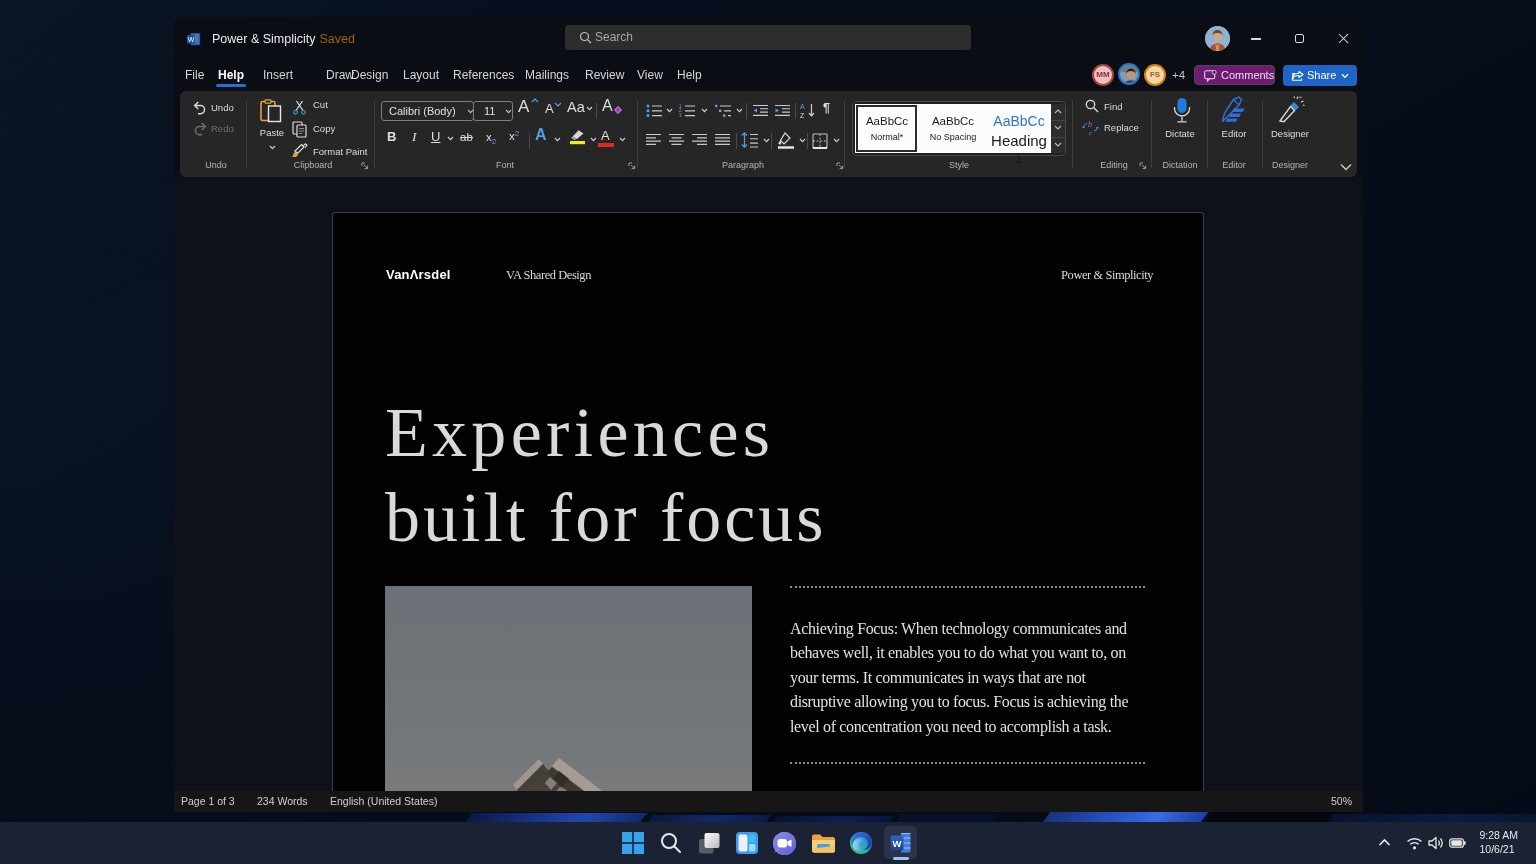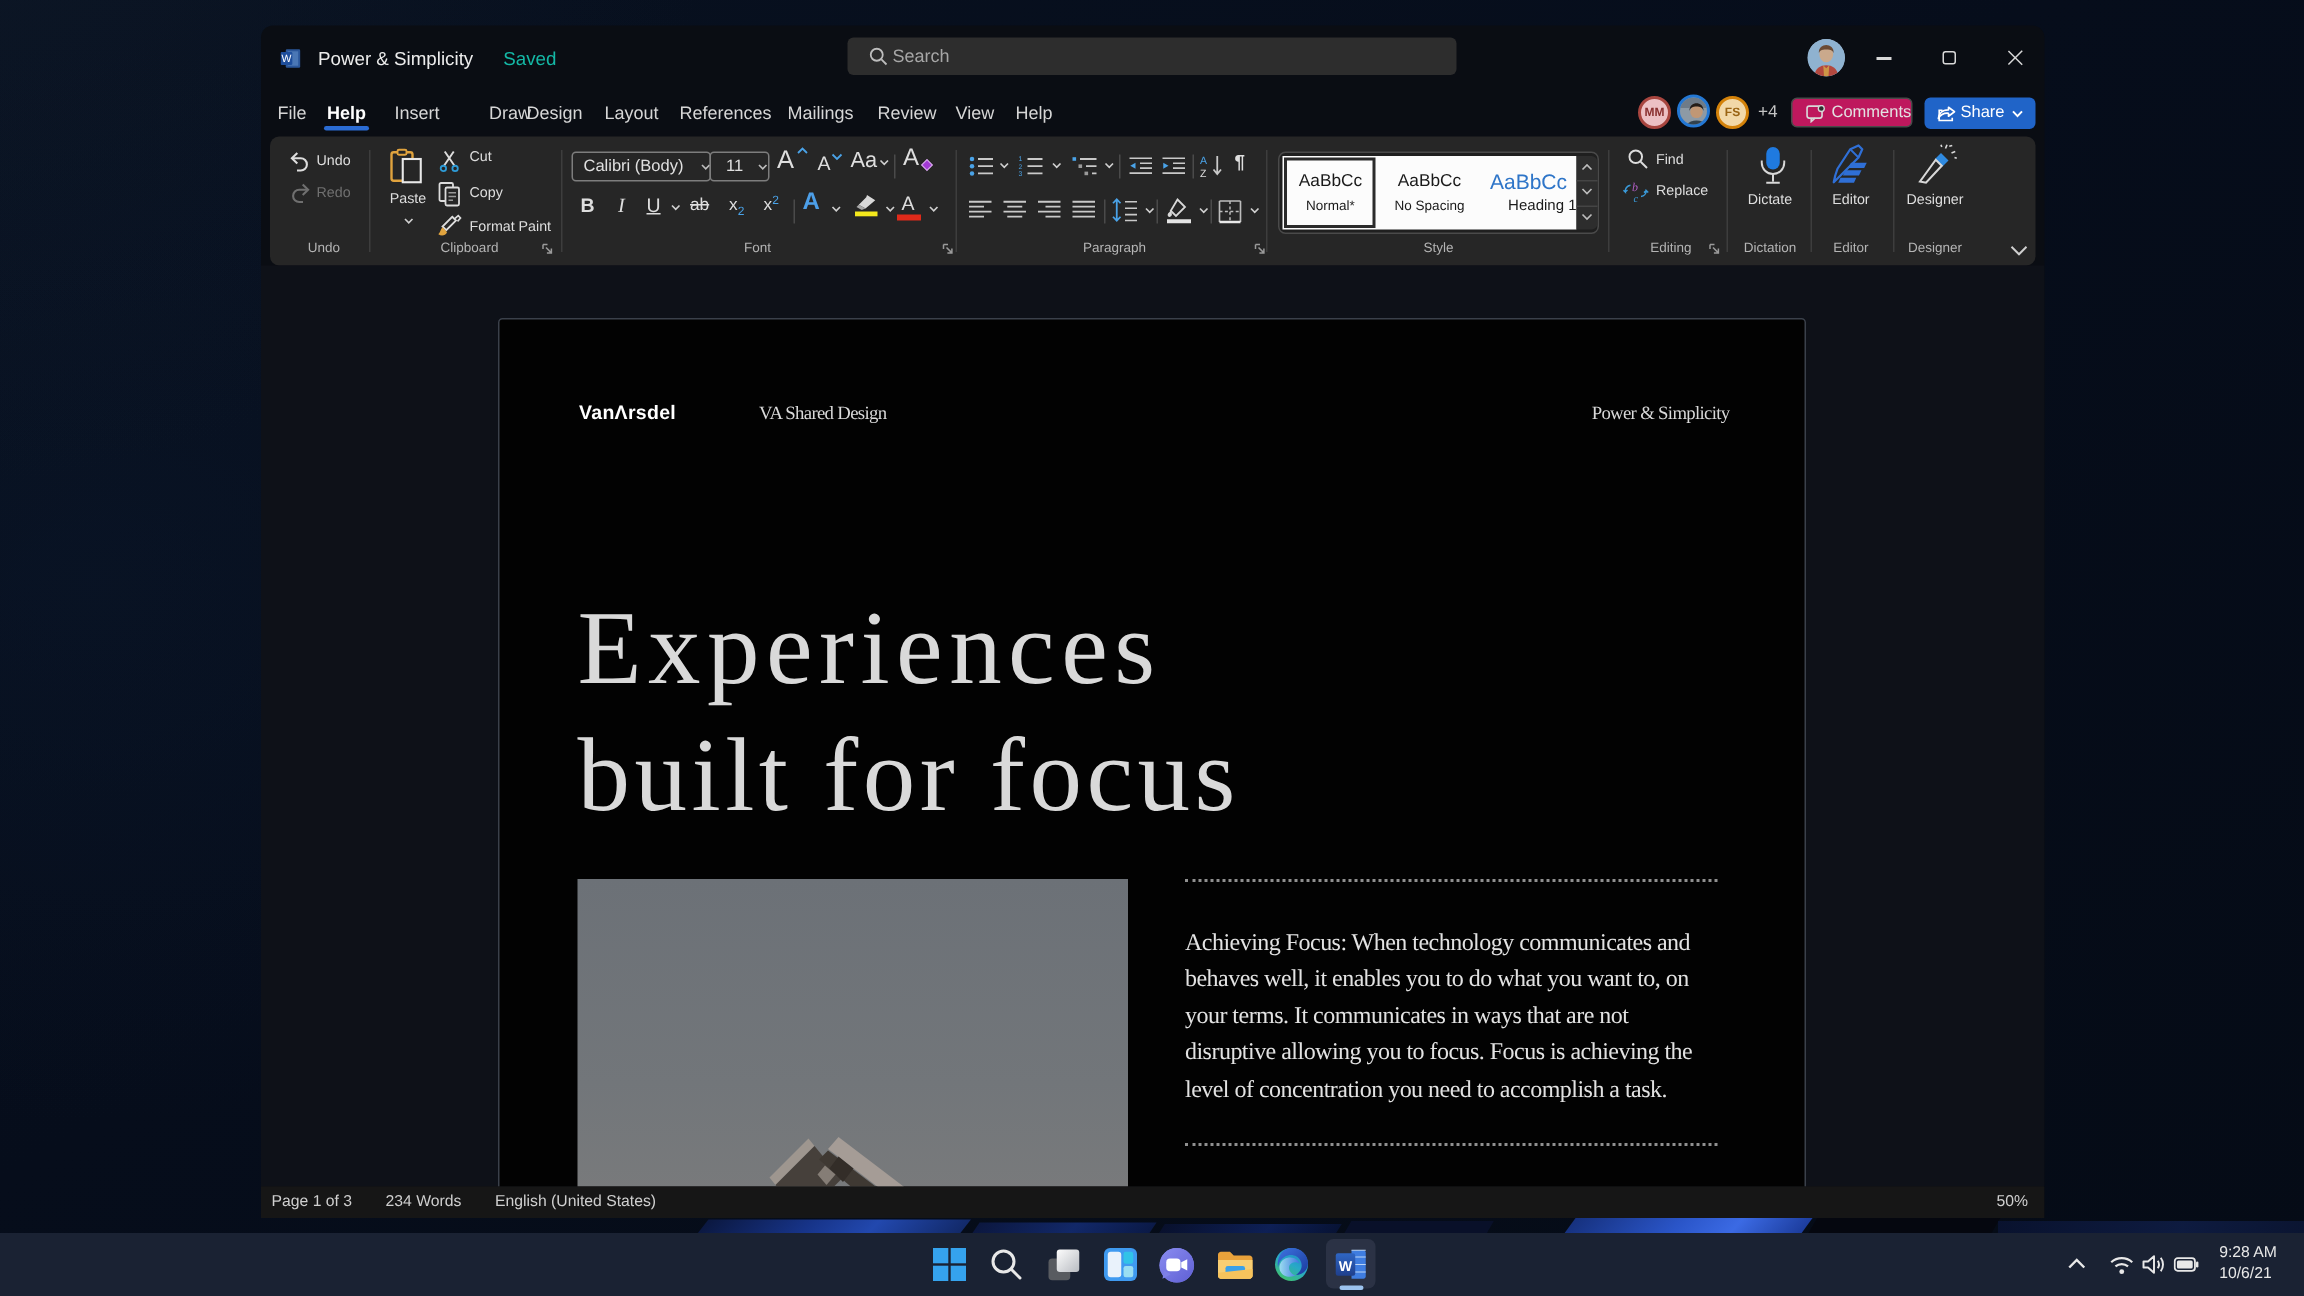--- a/index.html
+++ b/index.html
@@ -9,36 +9,36 @@
  radial-gradient(700px 600px at 4% 45%, rgba(12,26,48,.35) 0%, rgba(12,26,48,0) 60%),
  linear-gradient(150deg,#081120 0%, #060d1b 45%, #050b16 100%);}
 
 .bloom{position:absolute;left:0;top:812px;width:1536px;height:10px;overflow:hidden}
 .bloom i{position:absolute;display:block}
 
 .win{position:absolute;left:174px;top:17px;width:1189px;height:795px;background:#0a0d13;border-radius:8px 8px 0 0;overflow:hidden}
 .titlebar{position:absolute;left:0;top:0;width:100%;height:44px}
 .wicon{position:absolute;left:13px;top:15px;width:14px;height:14px}
 .title{position:absolute;left:38px;top:31px;font-size:12.5px;color:#ececec;transform:translateY(-50%);top:22px;white-space:nowrap}
-.title .saved{color:#14b8a6;margin-left:20px}
+.title .saved{color:#a16207;margin-left:4px}
 .searchbox{position:absolute;left:391px;top:8px;width:406px;height:25px;background:#2d2d2d;border-radius:4px;color:#a6a6a6;font-size:12px;line-height:25px}
 .searchbox .mg{position:absolute;left:14px;top:6px}
 .searchbox span{margin-left:30px}
 .tavatar{position:absolute;left:1031px;top:9px;width:25px;height:25px;border-radius:50%;overflow:hidden;background:linear-gradient(180deg,#9db6cf 0%,#8aa8c4 60%,#7d9cba 100%)}
 .min{left:1077px;top:21px;width:10px;height:1.5px;background:#d8d8d8;position:absolute}
 .maxi{left:1121px;top:17px;width:9px;height:9px;border:1.2px solid #d8d8d8;border-radius:2px;position:absolute}
 .clo{position:absolute;left:1164px;top:16px;width:11px;height:11px}
 .clo:before,.clo:after{content:"";position:absolute;left:5px;top:-1px;width:1.3px;height:13px;background:#d8d8d8}
 .clo:before{transform:rotate(45deg)}.clo:after{transform:rotate(-45deg)}
 
 .tabs{position:absolute;left:0;top:48px;width:100%;height:40px;font-size:12px;color:#d6d6d6}
 .tabs .t{position:absolute;top:3px;white-space:nowrap}
 .tabs .home{font-weight:700;color:#fff}
 .tabs .home:after{content:"";position:absolute;left:-2px;right:-2px;bottom:-5px;height:3px;background:#2b6cd4;border-radius:2px}
-.comments{position:absolute;left:1020px;top:48px;width:81px;height:20px;background:#be185d;border:1px solid #4a4a4a;border-radius:4px;color:#e3e3e3;font-size:11px;line-height:19px;text-align:center}
+.comments{position:absolute;left:1020px;top:48px;width:81px;height:20px;background:#701a75;border:1px solid #4a4a4a;border-radius:4px;color:#e3e3e3;font-size:11px;line-height:19px;text-align:center}
 .share{position:absolute;left:1109px;top:48px;width:74px;height:21px;background:#2064c8;border-radius:4px;color:#fff;font-size:11px;font-weight:400;line-height:21px;text-align:left}
 
 .ribbon{position:absolute;left:6px;top:74px;width:1177px;height:86px;background:#262626;border-radius:6px;font-size:11px;color:#d9d9d9}
 .glabel{position:absolute;bottom:7px;font-size:9px;color:#b4b4b4;white-space:nowrap;text-align:center}
 .vsep{position:absolute;top:9px;bottom:9px;width:1px;background:#3d3d3d}
 .launch{position:absolute;bottom:7px;width:8px;height:8px}
 .rb .tx{position:absolute;font-size:9.5px;color:#dedede;white-space:nowrap}
 .rb .dim{color:#707070}
 .rb svg{position:absolute;overflow:visible}
 .chev{position:absolute;width:7px;height:5px}
@@ -343,21 +343,21 @@
       </svg>
 <div class="vsep" style="left:664px"></div>
 <div style="position:absolute;left:672px;top:10px;width:214px;height:55px;background:#1f1f1f;border:1px solid #4a4a4a;border-radius:5px">
 <div style="position:absolute;left:2px;top:2px;width:196px;height:49px;background:#fcfcfc"></div>
 <div style="position:absolute;left:3px;top:3px;width:61px;height:47px;border:2px solid #2b2b2b"></div>
 <div style="position:absolute;left:4px;top:13px;width:60px;text-align:center;font-size:11.5px;color:#1a1a1a">AaBbCc</div>
 <div style="position:absolute;left:4px;top:30px;width:60px;text-align:center;font-size:9px;color:#1a1a1a">Normal*</div>
 <div style="position:absolute;left:68px;top:13px;width:64px;text-align:center;font-size:11.5px;color:#1a1a1a">AaBbCc</div>
 <div style="position:absolute;left:68px;top:30px;width:64px;text-align:center;font-size:9px;color:#1a1a1a">No Spacing</div>
 <div style="position:absolute;left:134px;top:11px;width:64px;text-align:center;font-size:14px;color:#2e75c8">AaBbCc</div>
-<div style="position:absolute;left:134px;top:30px;width:64px;text-align:right;font-size:10px;color:#1a1a1a">Heading 1</div>
+<div style="position:absolute;left:134px;top:30px;width:64px;text-align:center;font-size:15px;color:#1a1a1a">Heading 1</div>
 <div style="position:absolute;left:198px;top:2px;width:14px;height:49px;background:#2d2d2d;border-radius:0 4px 4px 0">
 <svg style="position:absolute;left:3px;top:5px" width="8" height="6" viewBox="0 0 8 6">
             <path d="M1 4 L4 1 L7 4" stroke="#bdbdbd" fill="none" stroke-width="1.1"></path>
           </svg>
 <svg style="position:absolute;left:3px;top:21px" width="8" height="6" viewBox="0 0 8 6">
             <path d="M1 1 L4 4 L7 1" stroke="#bdbdbd" fill="none" stroke-width="1.1"></path>
           </svg>
 <svg style="position:absolute;left:3px;top:38px" width="8" height="6" viewBox="0 0 8 6">
             <path d="M1 1 L4 4 L7 1" stroke="#bdbdbd" fill="none" stroke-width="1.1"></path>
           </svg>

